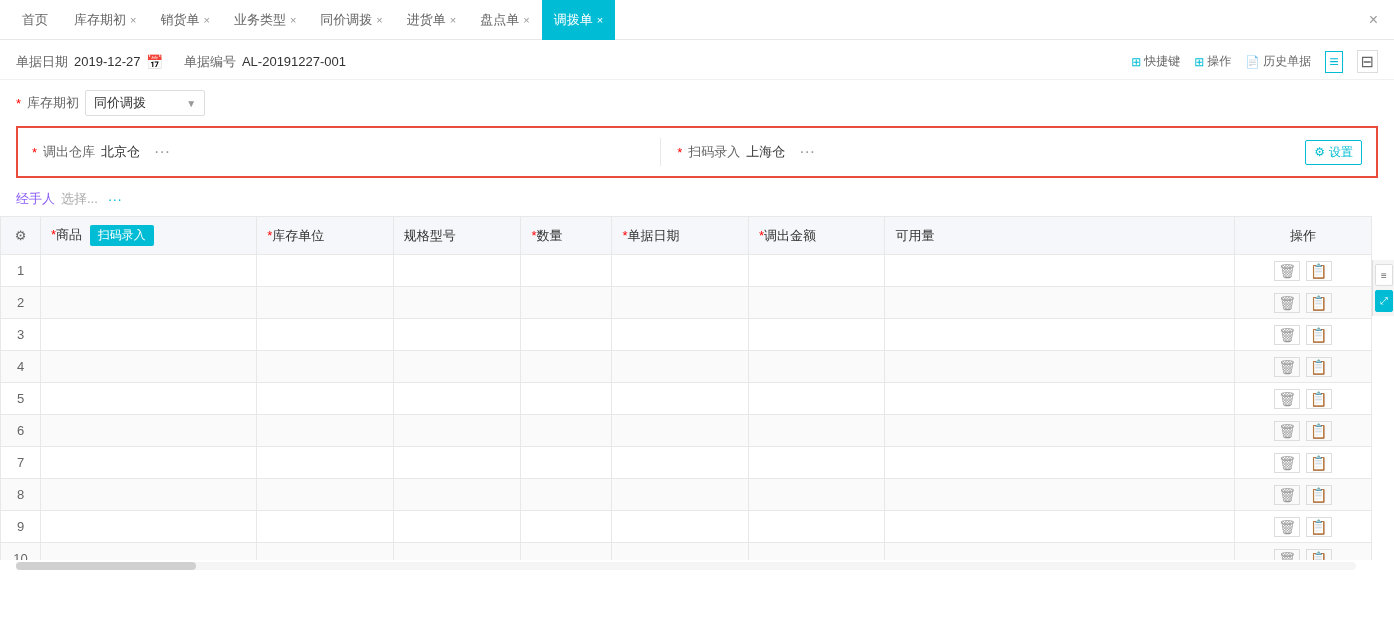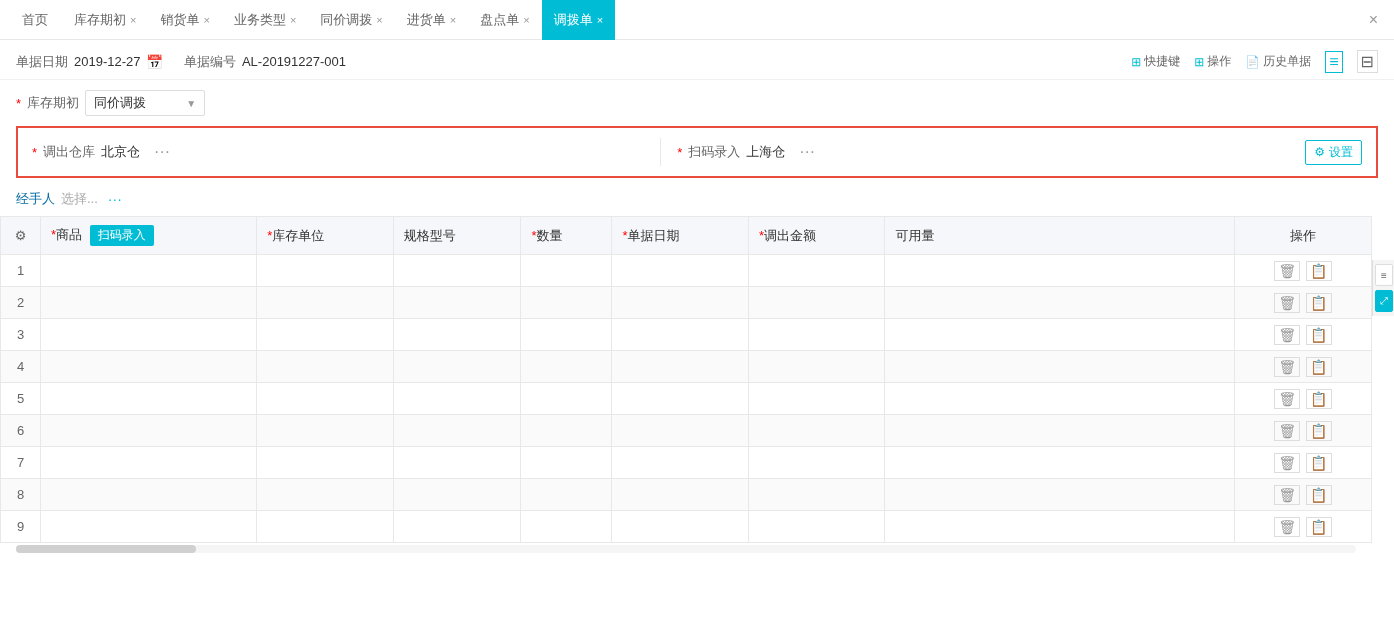--- a/index.html
+++ b/index.html
@@ -146,21 +146,21 @@
     <span style="color:#999;cursor:pointer;font-size:16px;margin-left:8px;">···</span>
   </div>
 
   <div style="display:flex;align-items:center;gap:4px;color:#00bcd4;cursor:pointer;border:1px solid #00bcd4;padding:3px 8px;border-radius:2px;font-size:12px;margin-left:16px;white-space:nowrap;">
     <span>⚙</span>
     <span>设置</span>
   </div>
 </div>
 
 <div style="display:flex;align-items:center;padding:4px 16px 8px;gap:6px;">
-  <span style="color:#0369a1;font-size:13px;">经手人</span>
+  <span style="color:#8b5cf6;font-size:13px;">经手人</span>
   <span style="color:#aaa;font-size:13px;cursor:pointer;">选择...</span>
   <span style="color:#00bcd4;cursor:pointer;font-size:14px;margin-left:4px;">···</span>
 </div>
 
 <div style="overflow-x:auto;overflow-y:auto;max-height:calc(100vh - 290px);margin-right:22px;">
   <table style="width:100%;border-collapse:collapse;font-size:13px;min-width:900px;">
     <thead>
       <tr style="background:#f5f7fa;">
         <th style="padding:8px 10px;border:1px solid #e8e8e8;width:40px;text-align:center;">
           <span style="cursor:pointer;color:#666;">⚙</span>
@@ -325,20 +325,36 @@
           <td style="padding:4px 10px;border:1px solid #e8e8e8;"></td>
           <td style="padding:4px 10px;border:1px solid #e8e8e8;"></td>
           <td style="padding:4px 10px;border:1px solid #e8e8e8;"></td>
         <td style="padding:4px 10px;border:1px solid #e8e8e8;text-align:center;">
             <div style="display:flex;gap:6px;justify-content:center;">
               <span style="cursor:pointer;color:#999;font-size:14px;border:1px solid #ddd;padding:1px 3px;">🗑</span>
               <span style="cursor:pointer;color:#999;font-size:14px;border:1px solid #ddd;padding:1px 3px;">📋</span>
             </div>
           </td>
       </tr>
+      <tr style="height:32px;background:#fafafa;">
+        <td style="padding:4px 10px;border:1px solid #e8e8e8;text-align:center;color:#666;">10</td>
+        <td style="padding:4px 10px;border:1px solid #e8e8e8;"></td>
+          <td style="padding:4px 10px;border:1px solid #e8e8e8;"></td>
+          <td style="padding:4px 10px;border:1px solid #e8e8e8;"></td>
+          <td style="padding:4px 10px;border:1px solid #e8e8e8;"></td>
+          <td style="padding:4px 10px;border:1px solid #e8e8e8;"></td>
+          <td style="padding:4px 10px;border:1px solid #e8e8e8;"></td>
+          <td style="padding:4px 10px;border:1px solid #e8e8e8;"></td>
+        <td style="padding:4px 10px;border:1px solid #e8e8e8;text-align:center;">
+            <div style="display:flex;gap:6px;justify-content:center;">
+              <span style="cursor:pointer;color:#999;font-size:14px;border:1px solid #ddd;padding:1px 3px;">🗑</span>
+              <span style="cursor:pointer;color:#999;font-size:14px;border:1px solid #ddd;padding:1px 3px;">📋</span>
+            </div>
+          </td>
+      </tr>
 
     </tbody>
   </table>
 </div>
 
 <div style="padding:2px 16px;margin-right:22px;">
   <div style="height:8px;background:#f5f5f5;border-radius:4px;">
     <div style="height:8px;width:180px;background:#d0d0d0;border-radius:4px;"></div>
   </div>
 </div>

